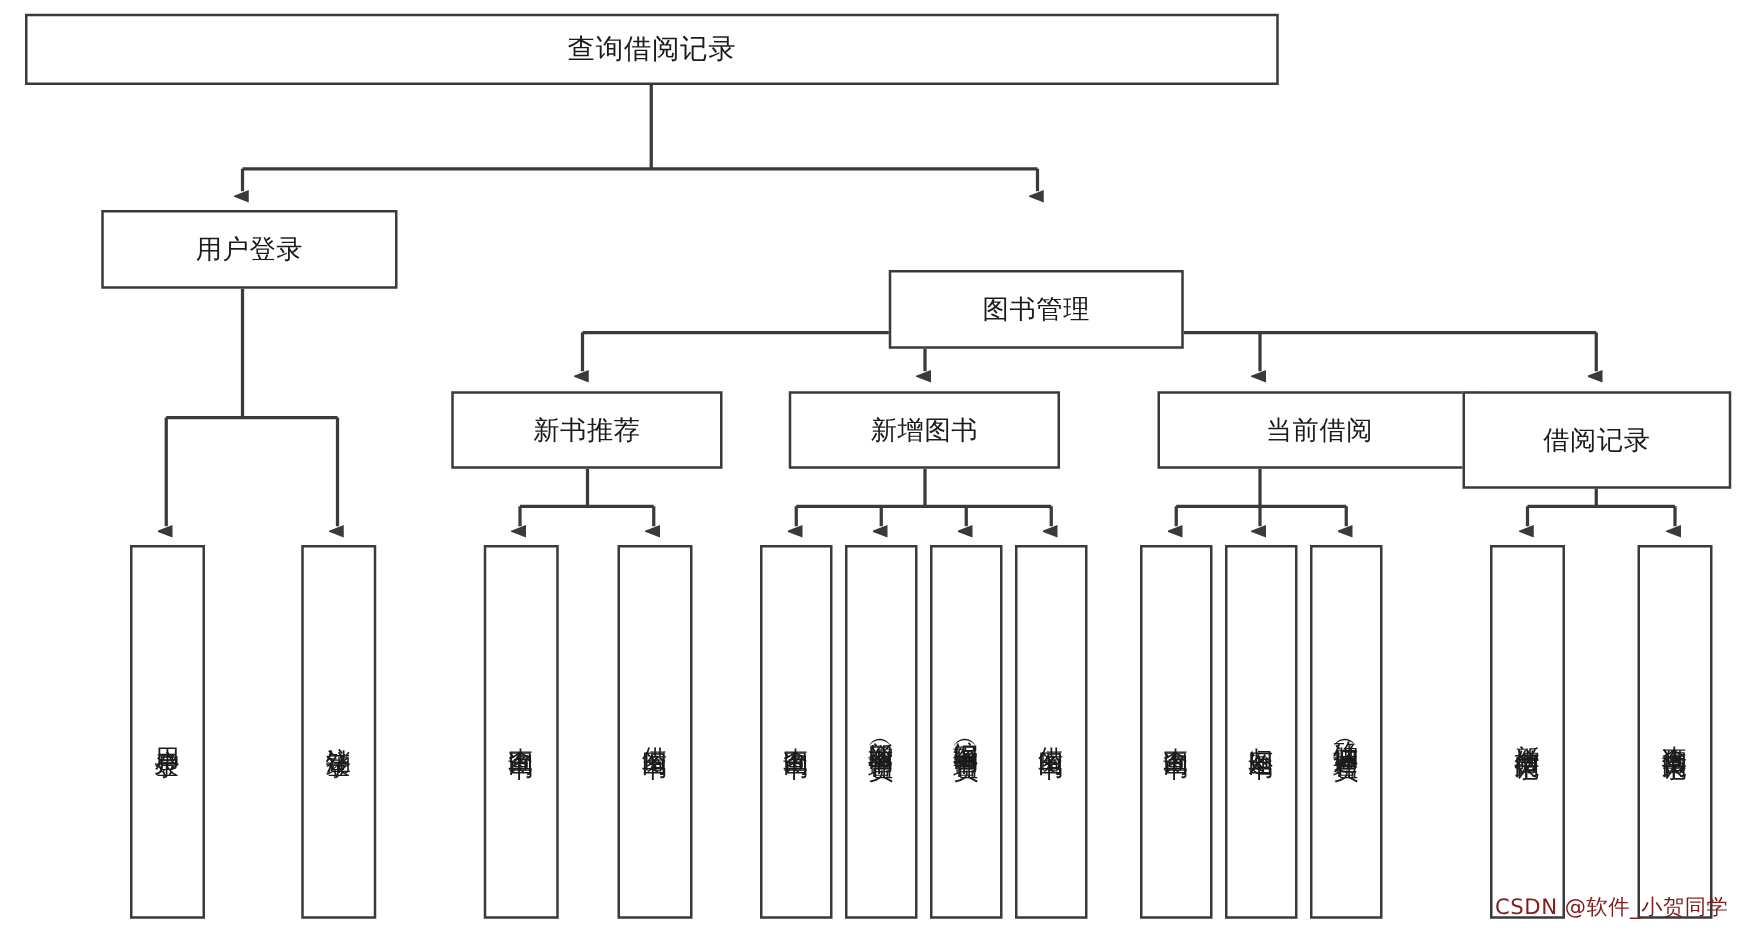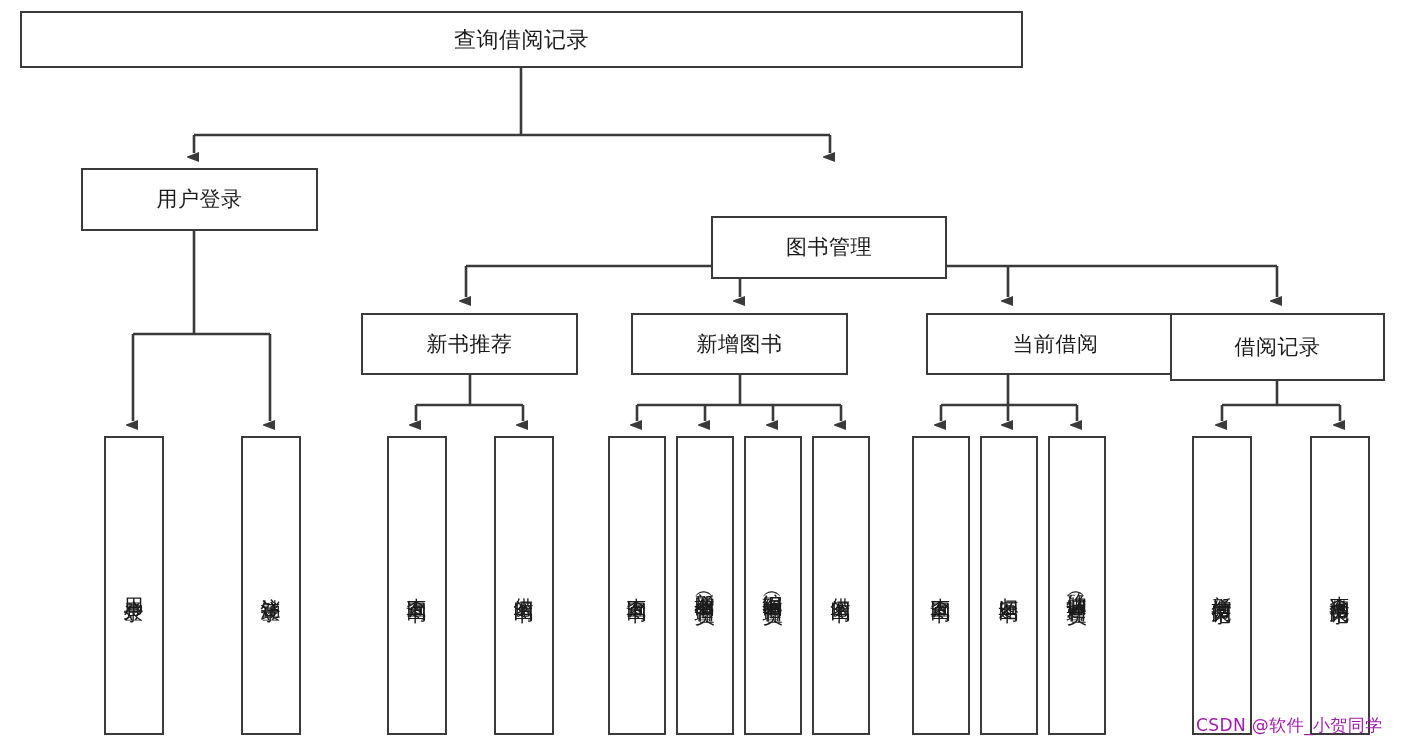--- a/index.html
+++ b/index.html
@@ -58,21 +58,21 @@
     writing-mode: vertical-rl;
     text-orientation: upright;
     font-size: 20px;
     letter-spacing: 2px;
     line-height: 1;
     white-space: nowrap;
   }
   .watermark {
     position: absolute;
     font-size: 17px;
-    color: #a21caf;
+    color: #7f1d1d;
     white-space: nowrap;
     letter-spacing: 0.4px;
     font-family: "DejaVu Sans", "Liberation Sans", sans-serif;
   }
 </style>
 </head>
 <body>
 
 <div id="canvas">
 
@@ -139,21 +139,21 @@
 
   <div class="node h" style="left:361px; top:313px; width:217px; height:62px;">
     <span class="label">新书推荐</span>
   </div>
   <div class="node h" style="left:631px; top:313px; width:217px; height:62px;">
     <span class="label">新增图书</span>
   </div>
   <div class="node h" style="left:909px; top:313px; width:259px; height:62px;margin-left:17px;">
     <span class="label">当前借阅</span>
   </div>
-  <div class="node h" style="left:1170px; top:313px; width:215px; height:68px;">
+  <div class="node h" style="left:1170px; top:313px; width:215px; height:78px;">
     <span class="label">借阅记录</span>
   </div>
 
   <div class="node v" style="left:104px; top:436px; width:60px; height:299px;">
     <span class="label">用户登录</span>
   </div>
   <div class="node v" style="left:241px; top:436px; width:60px; height:299px;">
     <span class="label">注销登录</span>
   </div>
 

